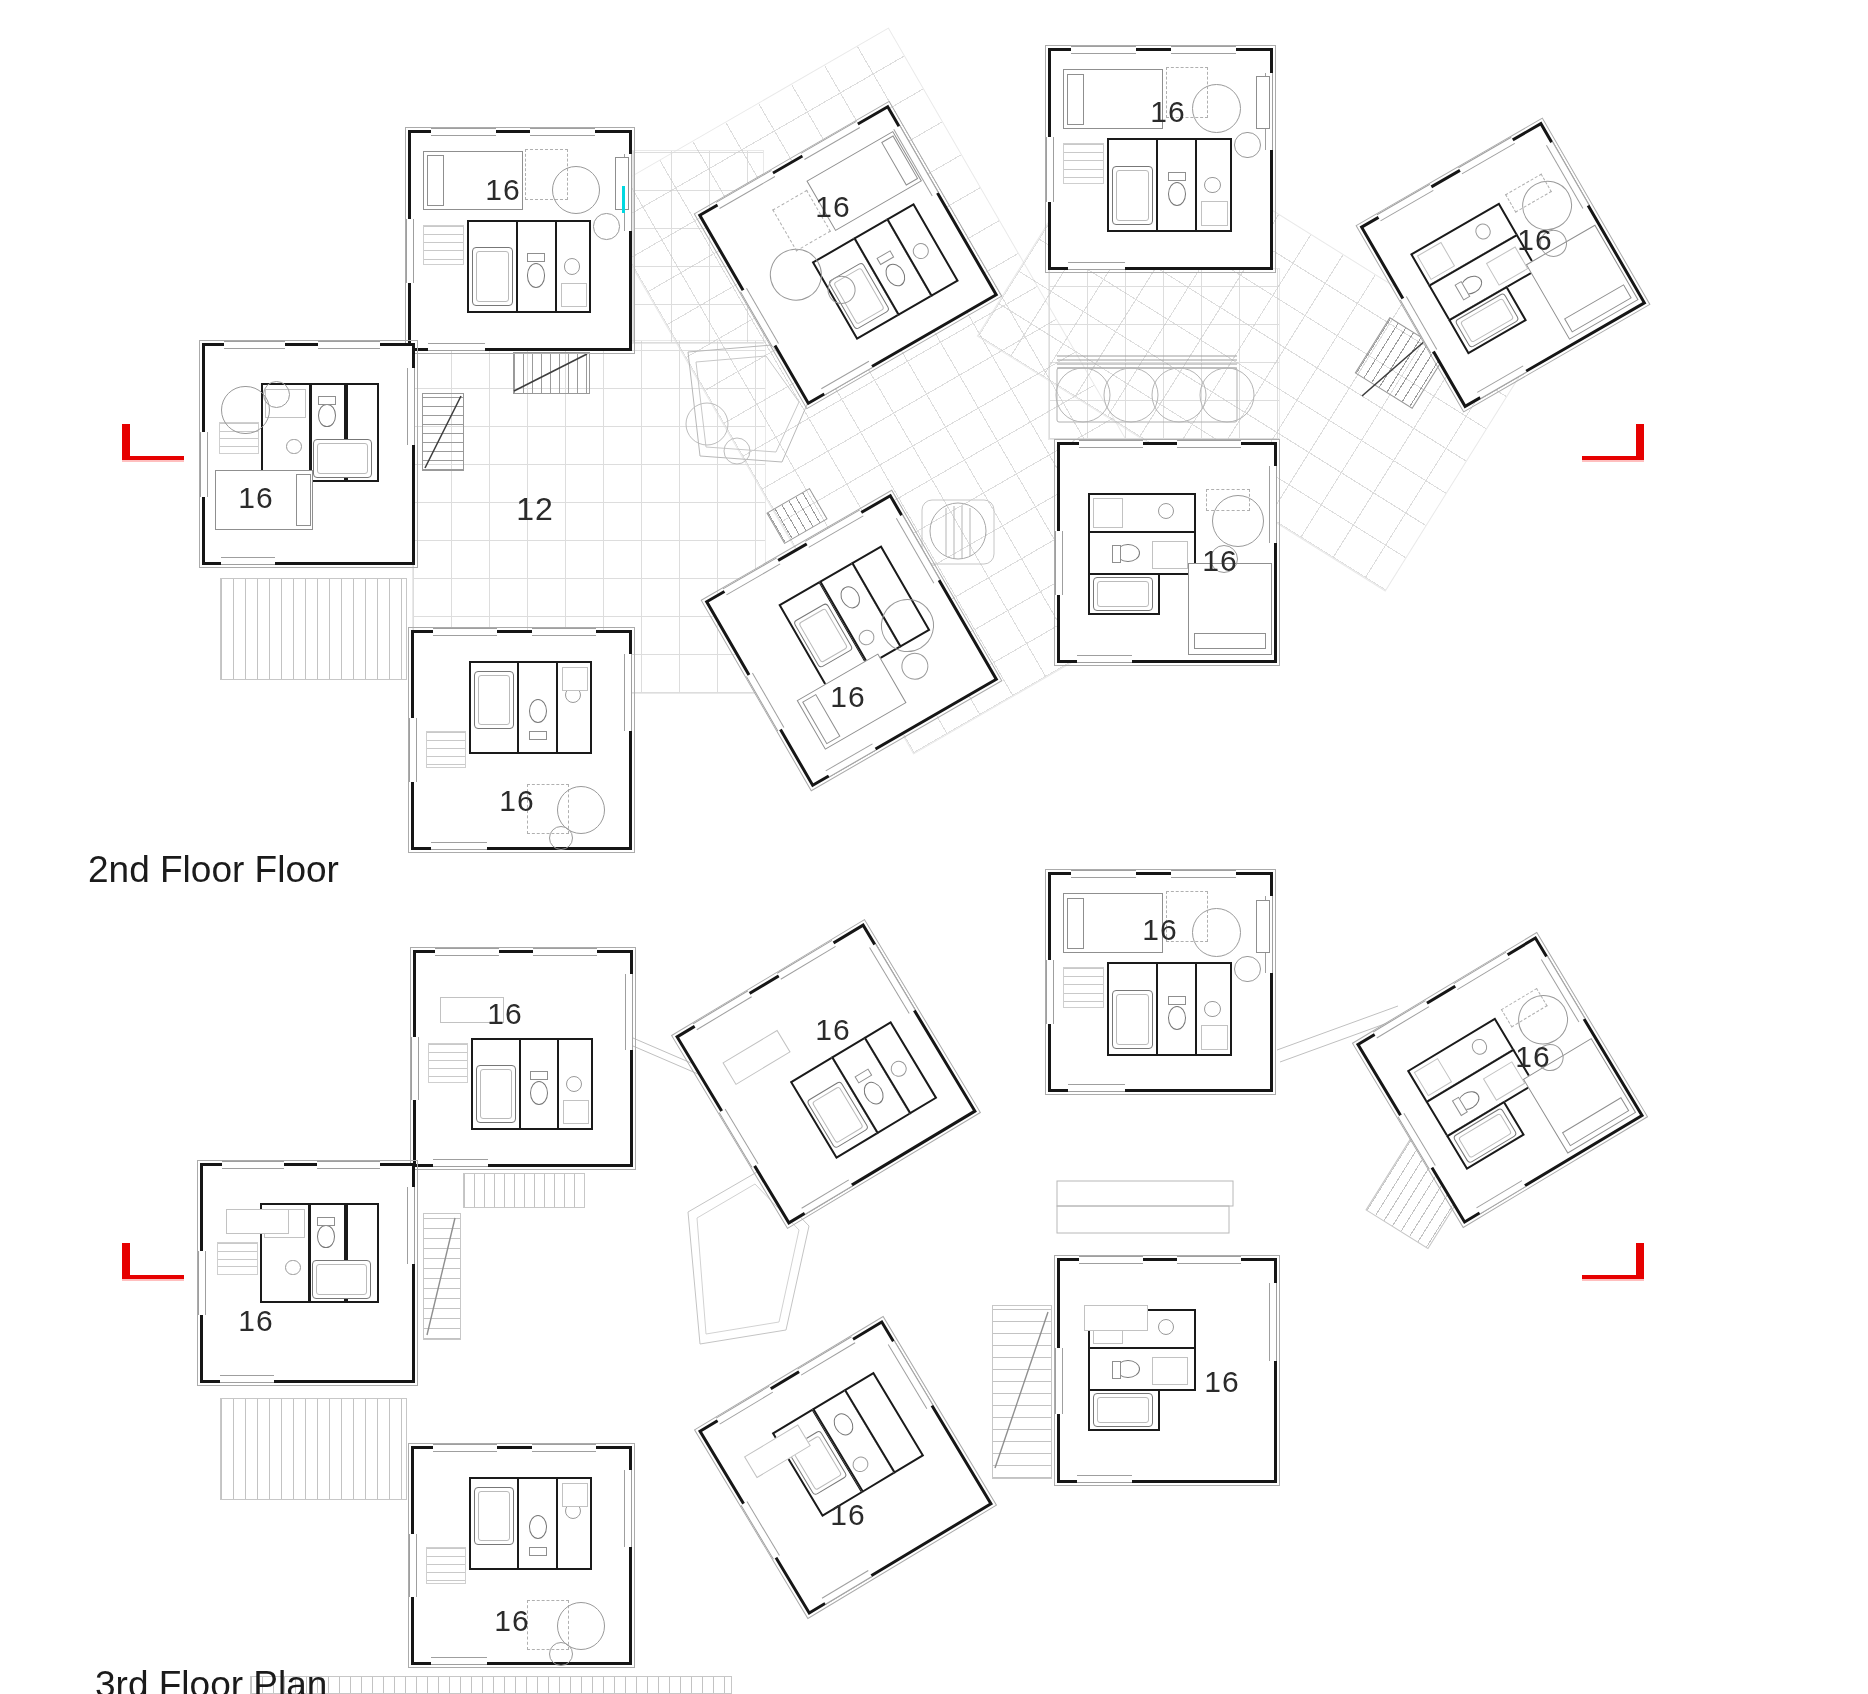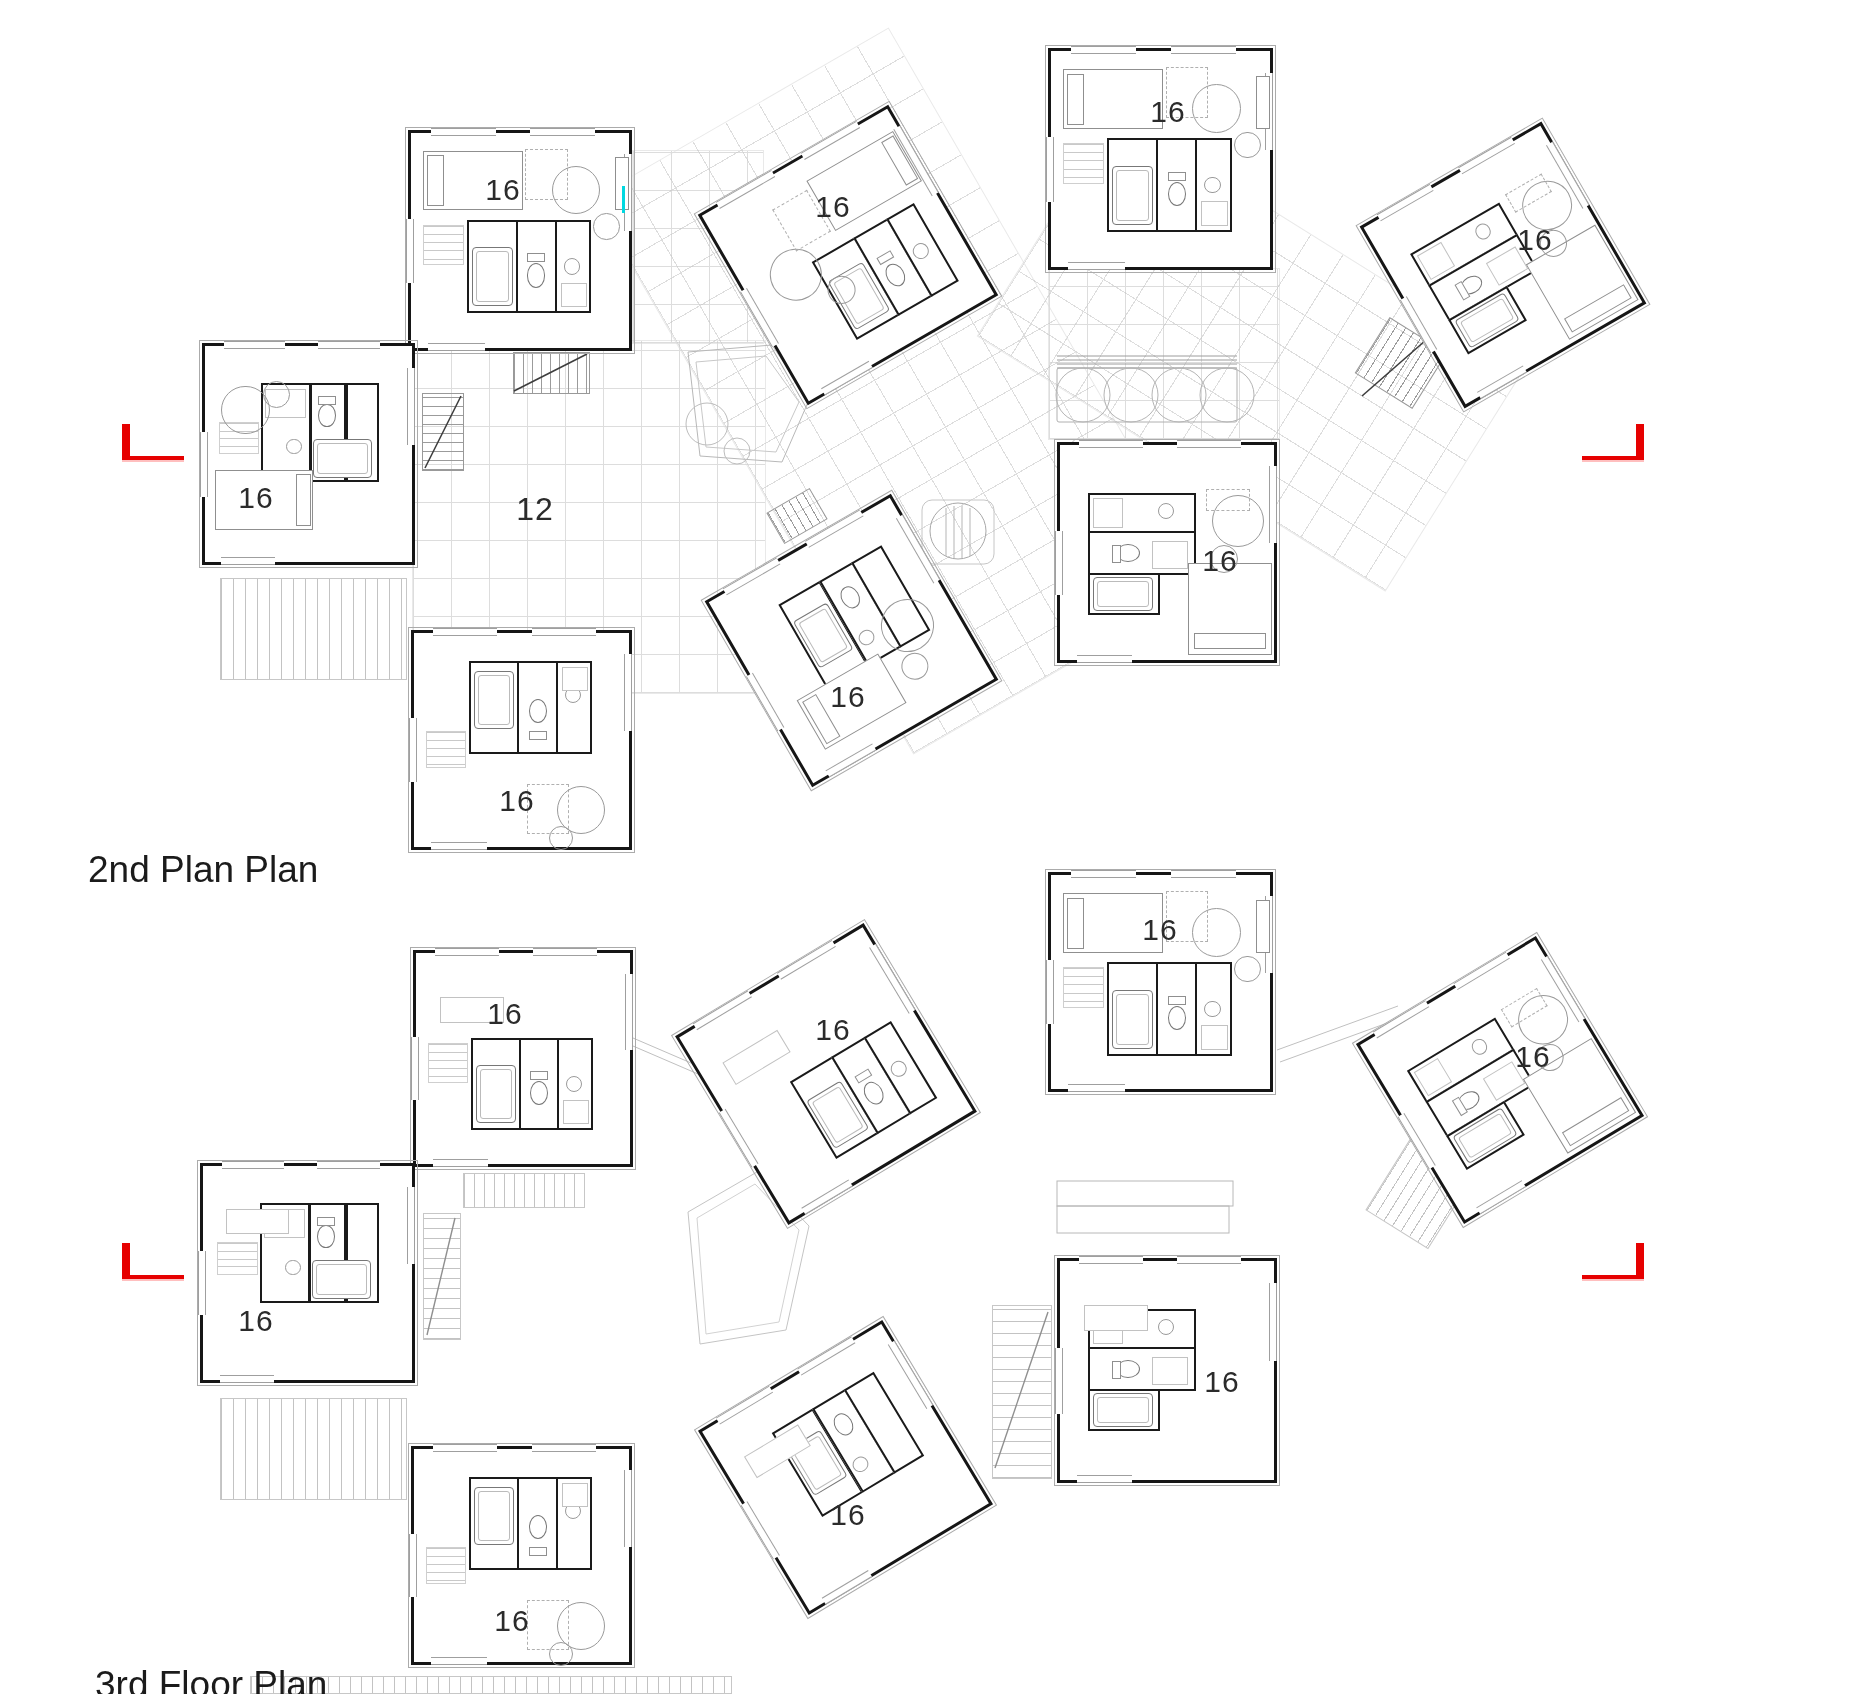--- a/index.html
+++ b/index.html
@@ -24,21 +24,21 @@
   .cyan-tick{position:absolute;background:#00d8e0;width:3px;z-index:5;}
   .marker{position:absolute;z-index:7;}
   .marker .mv{position:absolute;width:8px;height:36px;background:#e60000;top:0;}
   .marker .mh{position:absolute;width:62px;height:3.5px;background:#e60000;top:32px;box-shadow:0 2px 0 rgba(255,0,0,.25);}
   svg.fx{position:absolute;left:0;top:0;z-index:3;pointer-events:none;}
 </style>
 </head>
 <body>
 
 <div id="sheet">
-  <h2 class="plan-title" id="title-0" style="left: 88px; top: 818px;">2nd Plan Plan</h2>
+  <h2 class="plan-title" id="title-0" style="left: 88px; top: 818px;">2nd Floor Floor</h2>
   <h2 class="plan-title" id="title-1" style="left: 95px; top: 1633px;">3rd Floor Plan</h2>
 <div class="deck" style="left: 412px; top: 340px; width: 352px; height: 352px; position: absolute; background-image: repeating-linear-gradient(0deg, rgb(201, 201, 201) 0px, rgb(201, 201, 201) 1px, transparent 1px, transparent 38px), repeating-linear-gradient(90deg, rgb(201, 201, 201) 0px, rgb(201, 201, 201) 1px, transparent 1px, transparent 38px);"></div>
     <div class="deck" style="left: 632px; top: 150px; width: 130px; height: 192px; position: absolute; background-image: repeating-linear-gradient(0deg, rgb(201, 201, 201) 0px, rgb(201, 201, 201) 1px, transparent 1px, transparent 38px), repeating-linear-gradient(90deg, rgb(201, 201, 201) 0px, rgb(201, 201, 201) 1px, transparent 1px, transparent 38px);"></div>
     <div class="deck" style="left: 1048px; top: 268px; width: 230px; height: 170px; position: absolute; background-image: repeating-linear-gradient(0deg, rgb(201, 201, 201) 0px, rgb(201, 201, 201) 1px, transparent 1px, transparent 38px), repeating-linear-gradient(90deg, rgb(201, 201, 201) 0px, rgb(201, 201, 201) 1px, transparent 1px, transparent 38px);"></div>
     <div class="deck" style="left: 730px; top: 70px; width: 340px; height: 640px; position: absolute; background-image: repeating-linear-gradient(0deg, rgb(201, 201, 201) 0px, rgb(201, 201, 201) 1px, transparent 1px, transparent 38px), repeating-linear-gradient(90deg, rgb(201, 201, 201) 0px, rgb(201, 201, 201) 1px, transparent 1px, transparent 38px); transform: rotate(-30deg);"></div>
     <div class="deck" style="left: 1010px; top: 220px; width: 480px; height: 262px; position: absolute; background-image: repeating-linear-gradient(0deg, rgb(201, 201, 201) 0px, rgb(201, 201, 201) 1px, transparent 1px, transparent 38px), repeating-linear-gradient(90deg, rgb(201, 201, 201) 0px, rgb(201, 201, 201) 1px, transparent 1px, transparent 38px); transform: rotate(32deg);"></div>
     <div class="stair" style="left: 220px; top: 578px; width: 185px; height: 100px; position: absolute; border-color: rgb(199, 199, 199); background: repeating-linear-gradient(90deg, rgb(195, 195, 195) 0px, rgb(195, 195, 195) 1px, transparent 1px, transparent 12px);"></div>
     <div class="stair" style="left: 422px; top: 393px; width: 40px; height: 76px; position: absolute; border-color: rgb(153, 153, 153); background: repeating-linear-gradient(0deg, rgb(155, 155, 155) 0px, rgb(155, 155, 155) 1px, transparent 1px, transparent 9px);"></div>
     <div class="stair" style="left: 513px; top: 352px; width: 75px; height: 40px; position: absolute; border-color: rgb(153, 153, 153); background: repeating-linear-gradient(90deg, rgb(155, 155, 155) 0px, rgb(155, 155, 155) 1px, transparent 1px, transparent 9px);"></div>
     <div class="stair" style="left: 1367px; top: 330px; width: 66px; height: 64px; position: absolute; border-color: rgb(153, 153, 153); background: repeating-linear-gradient(90deg, rgb(155, 155, 155) 0px, rgb(155, 155, 155) 1px, transparent 1px, transparent 9px); transform: rotate(32deg);"></div>

